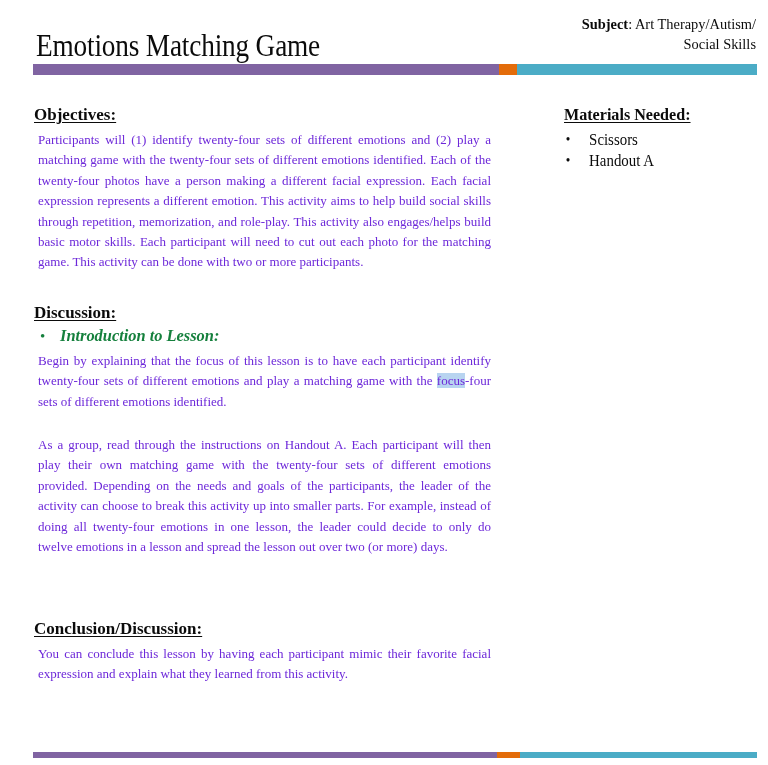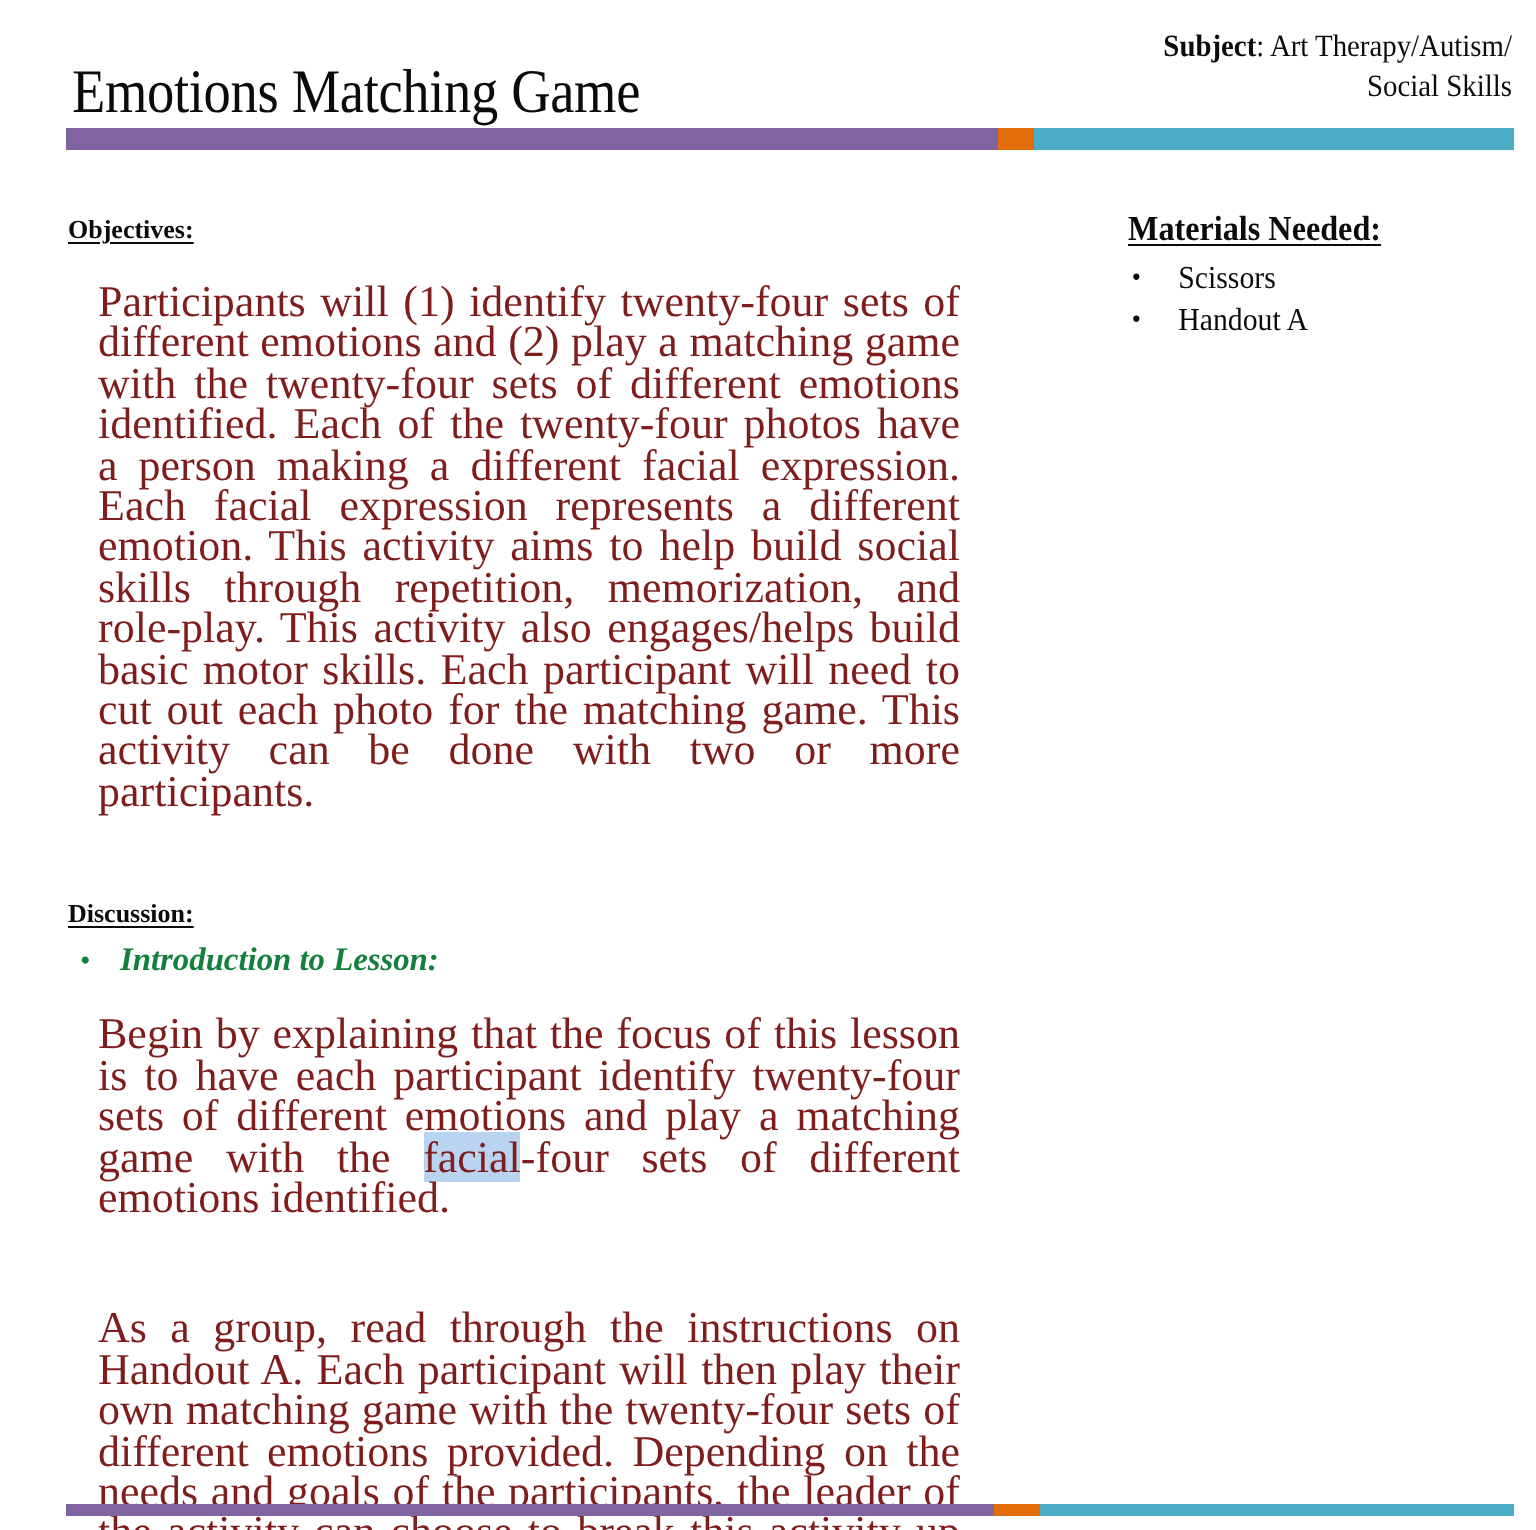--- a/index.html
+++ b/index.html
@@ -97,33 +97,33 @@
   .col-right {
     position: absolute;
     left: 528px;
     top: 103px;
     width: 232px;
     margin-left: 36px;
   }
 
   
   .sec-head {
-    font-size: 13px;
+    font-size: 17px;
     line-height: 23px;
     text-decoration: underline;
     text-underline-offset: 2px;
     margin: 0 0 1px 0;
     color: #0b0b0b;
   }
   .body-par {
-    font-size: 22px;
+    font-size: 13px;
     line-height: 20.4px;
     text-align: justify;
-    margin: 15px;
-    color: #7f1d1d;
+    margin: 4px;
+    color: #6d28d9;
     hyphens: none;
   }
   .bullet-head {
     font-size: 16.4px;
     line-height: 22px;
     font-weight: bold;
     font-style: italic;
     margin: 0 0 1px 0;
     padding-left: 6px;
     color: #15803d;
@@ -201,21 +201,21 @@
     <h2 class="sec-head">Objectives:</h2>
     <p class="body-par">Participants will (1) identify twenty-four sets of different emotions and (2) play a matching game with the twenty-four sets of different emotions identified. Each of the twenty-four photos have a person making a different facial expression. Each facial expression represents a different emotion. This activity aims to help build social skills through repetition, memorization, and role-play. This activity also engages/helps build basic motor skills. Each participant will need to cut out each photo for the matching game. This activity can be done with two or more participants.</p>
 
     <div class="gap-md"></div>
 
     <h2 class="sec-head">Discussion:</h2>
 
     <p class="bullet-head">
       <span class="dot">•</span><span>Introduction to Lesson:</span>
     </p>
-    <p class="body-par"><span>Begin by explaining that the focus of this lesson is to have each participant identify twenty-four sets of different emotions and play a matching game with the </span><span class="hl">facial</span><span>-four sets of different emotions identified.</span></p>
+    <p class="body-par"><span>Begin by explaining that the focus of this lesson is to have each participant identify twenty-four sets of different emotions and play a matching game with the </span><span class="hl">focus</span><span>-four sets of different emotions identified.</span></p>
 
     <div class="gap-sm"></div>
 
     <p class="body-par">As a group, read through the instructions on Handout A. Each participant will then play their own matching game with the twenty-four sets of different emotions provided. Depending on the needs and goals of the participants, the leader of the activity can choose to break this activity up into smaller parts. For example, instead of doing all twenty-four emotions in one lesson, the leader could decide to only do twelve emotions in a lesson and spread the lesson out over two (or more) days.</p>
 
     <div class="gap-lg"></div>
 
     <h2 class="sec-head">Conclusion/Discussion:</h2>
     <p class="body-par">You can conclude this lesson by having each participant mimic their favorite facial expression and explain what they learned from this activity.</p>
   </div>

